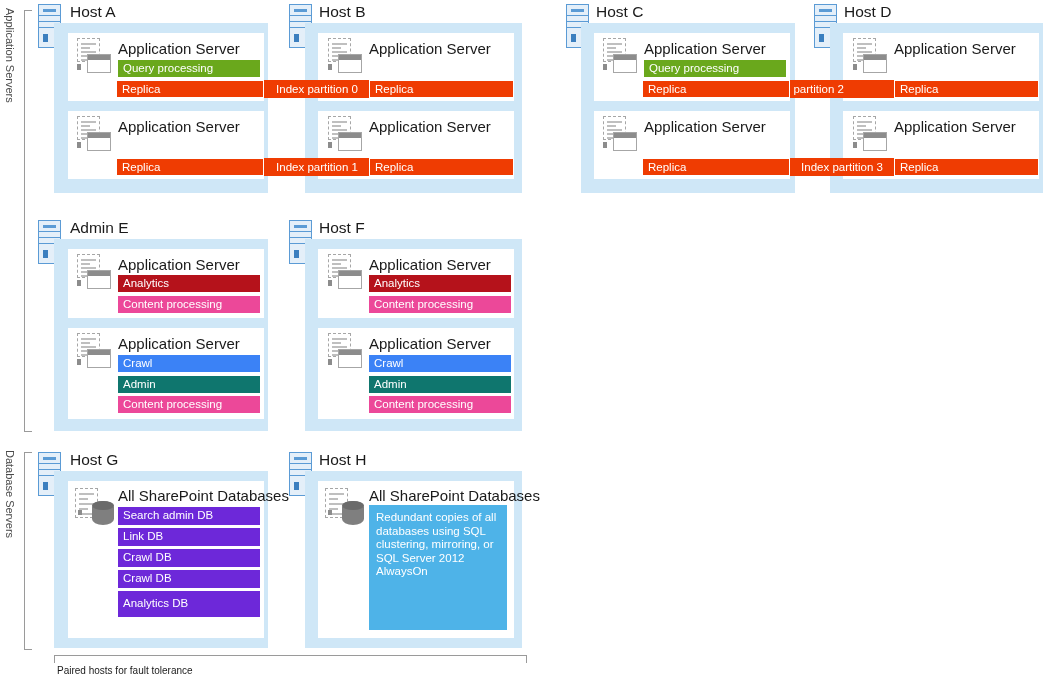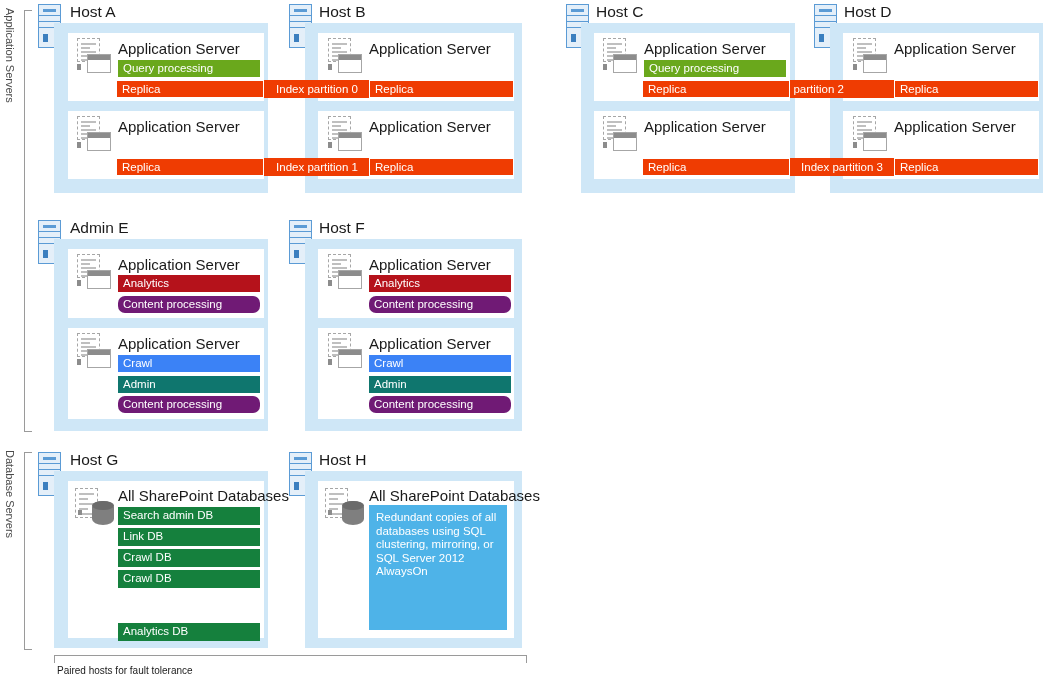--- a/index.html
+++ b/index.html
@@ -134,24 +134,24 @@
     color:#ffffff;
     line-height:1;
     display:flex;align-items:center;
     padding-left:5px;
     box-sizing:border-box;
     white-space:nowrap;
     overflow:hidden;
   }
   .bar-green{background:#6aa81c;}
   .bar-darkred{background:#b5121b;}
-  .bar-emerald{background:#701a75;border-radius:7px;}
+  .bar-emerald{background:#ec4899;}
   .bar-purple{background:#3b82f6;}
   .bar-blue{background:#0f766e;}
-  .bar-lightblue{background:#15803d;}
+  .bar-lightblue{background:#6d28d9;}
 
   
   .partition-band{
     position:absolute;
     background:#ef3c02;
     box-sizing:border-box;
   }
   .partition-label{
     position:absolute;
     font-size:11.5px;color:#ffffff;
@@ -510,21 +510,21 @@
           <i style="top:24px;"></i>
         </div>
       <div class="dot"></div>
       <div class="cyl"></div>
     </div>
     <div class="appsrv-title" style="left:118px;top:487px;">All SharePoint Databases</div>
     <div class="bar bar-lightblue" style="left:118px;top:507px;width:142px;height:18px;">Search admin DB</div>
     <div class="bar bar-lightblue" style="left:118px;top:528px;width:142px;height:18px;">Link DB</div>
     <div class="bar bar-lightblue" style="left:118px;top:549px;width:142px;height:18px;">Crawl DB</div>
     <div class="bar bar-lightblue" style="left:118px;top:570px;width:142px;height:18px;">Crawl DB</div>
-    <div class="bar bar-lightblue" style="left:118px;top:591px;width:142px;height:18px;margin-top:32px;">Analytics DB</div>
+    <div class="bar bar-lightblue" style="left:118px;top:591px;width:142px;height:26px;">Analytics DB</div>
   </div>
 
   <div class="host">
     <div class="tower" style="left:289px;top:452px;">
       <div class="t-bar"></div>
       <div class="t-slot" style="top:10px;"></div>
       <div class="t-slot" style="top:16px;"></div>
       <div class="t-slot" style="top:22px;"></div>
       <div class="t-led"></div>
     </div>

